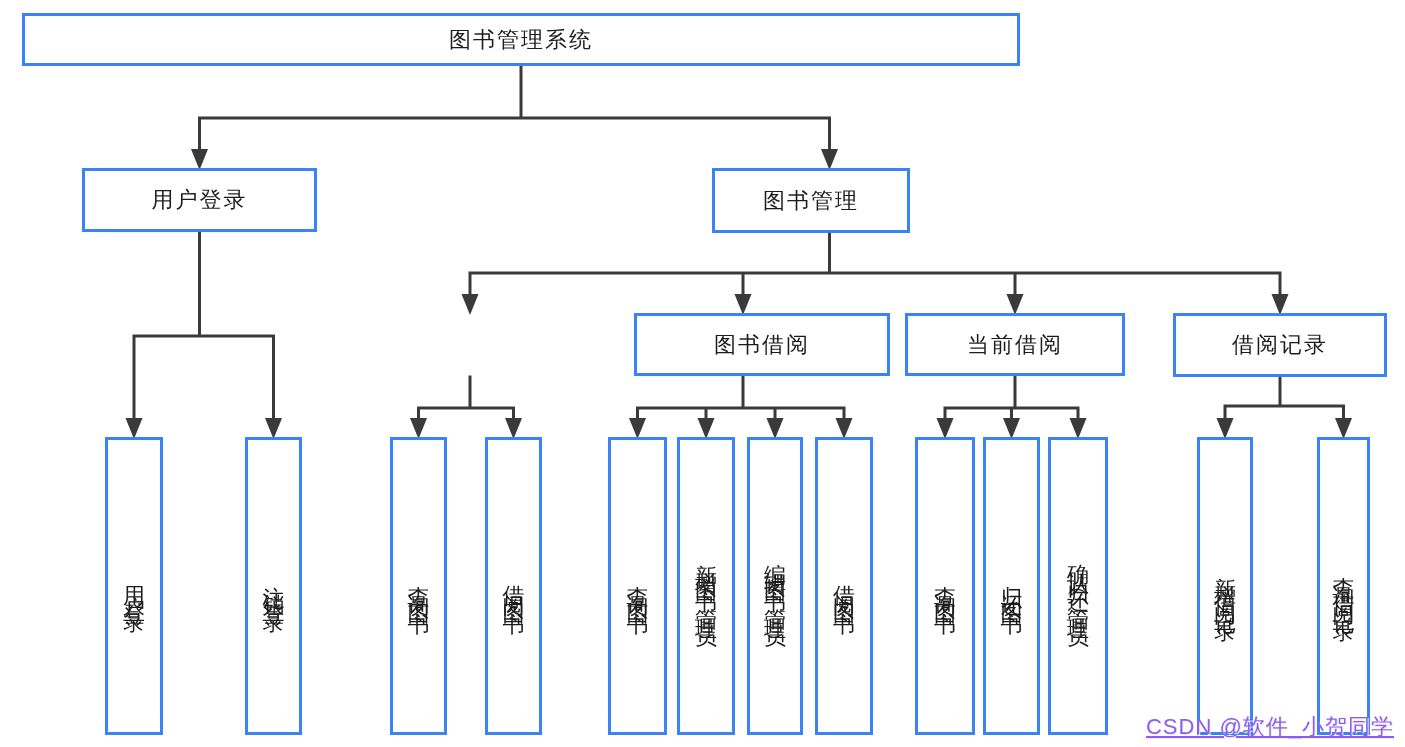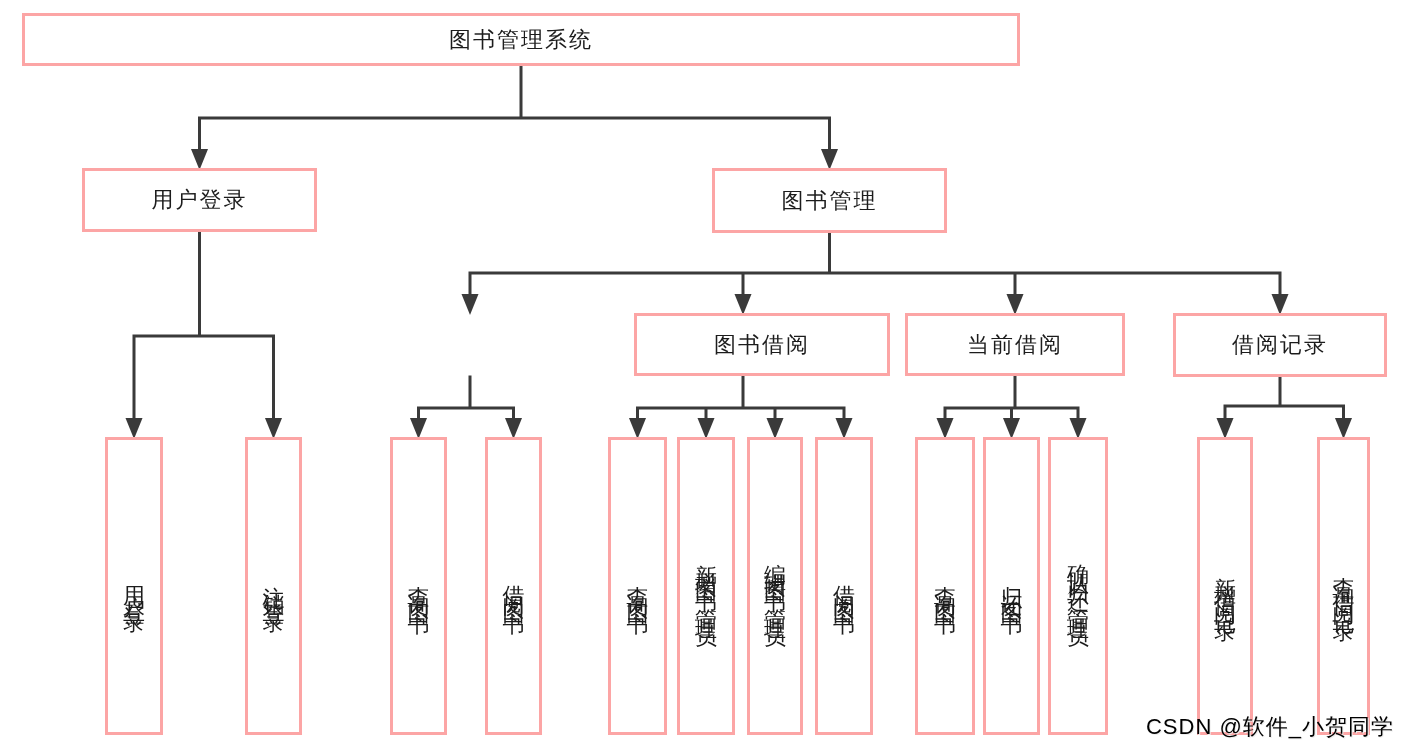--- a/index.html
+++ b/index.html
@@ -8,21 +8,21 @@
     width: 1405px;
     height: 747px;
     background: #ffffff;
     font-family: "Liberation Sans", "DejaVu Sans", sans-serif;
     overflow: hidden;
   }
   .wires { position: absolute; left: 0; top: 0; width: 1405px; height: 747px; }
   .hnode, .vnode {
     position: absolute;
     box-sizing: border-box;
-    border: 3px solid #fca5a5;
+    border: 3px solid #3b82f6;
     background: #ffffff;
     color: #1c1c1c;
     display: flex;
     align-items: center;
     justify-content: center;
     font-size: 22px;
   }
   .hnode { letter-spacing: 2px; }
   .vnode {
     writing-mode: vertical-rl;
@@ -30,23 +30,24 @@
     letter-spacing: 9px;
     top: 437px;
     height: 298px;
   }
   .watermark {
     position: absolute;
     right: 11px;
     bottom: 5px;
     font-size: 22px;
     letter-spacing: 1px;
-    color: #000000;
+    color: #8b5cf6;
     text-shadow: 1px 1px 0 #eeeeee;
     white-space: nowrap;
+    text-decoration: underline;
   }
 </style>
 </head>
 <body>
 
 <div class="canvas">
 
   <svg class="wires" viewBox="0 0 1405 747" aria-hidden="true">
     <g stroke="#3a3a3a" stroke-width="3" fill="none" stroke-linecap="square">
 
@@ -83,21 +84,21 @@
       <polygon points="1003,418 1020,418 1011.5,439"></polygon>
       <polygon points="1069.5,418 1086.5,418 1078,439"></polygon>
       <polygon points="1216.5,418 1233.5,418 1225,439"></polygon>
       <polygon points="1335,418 1352,418 1343.5,439"></polygon>
     </g>
   </svg>
 
   <div class="hnode" style="left:22px;top:13px;width:998px;height:53px">图书管理系统</div>
 
   <div class="hnode" style="left:82px;top:168px;width:235px;height:64px">用户登录</div>
-  <div class="hnode" style="left:712px;top:168px;width:235px;height:65px">图书管理</div>
+  <div class="hnode" style="left:712px;top:168px;width:198px;height:65px">图书管理</div>
 
   <div class="hnode" style="left:634px;top:313px;width:256px;height:63px">图书借阅</div>
   <div class="hnode" style="left:905px;top:313px;width:220px;height:63px">当前借阅</div>
   <div class="hnode" style="left:1173px;top:313px;width:214px;height:64px">借阅记录</div>
 
   <div class="vnode" style="left:105px;width:58px">用户登录</div>
   <div class="vnode" style="left:245px;width:57px">注销登录</div>
 
   <div class="vnode" style="left:390px;width:57px">查询图书</div>
   <div class="vnode" style="left:485px;width:57px">借阅图书</div>

